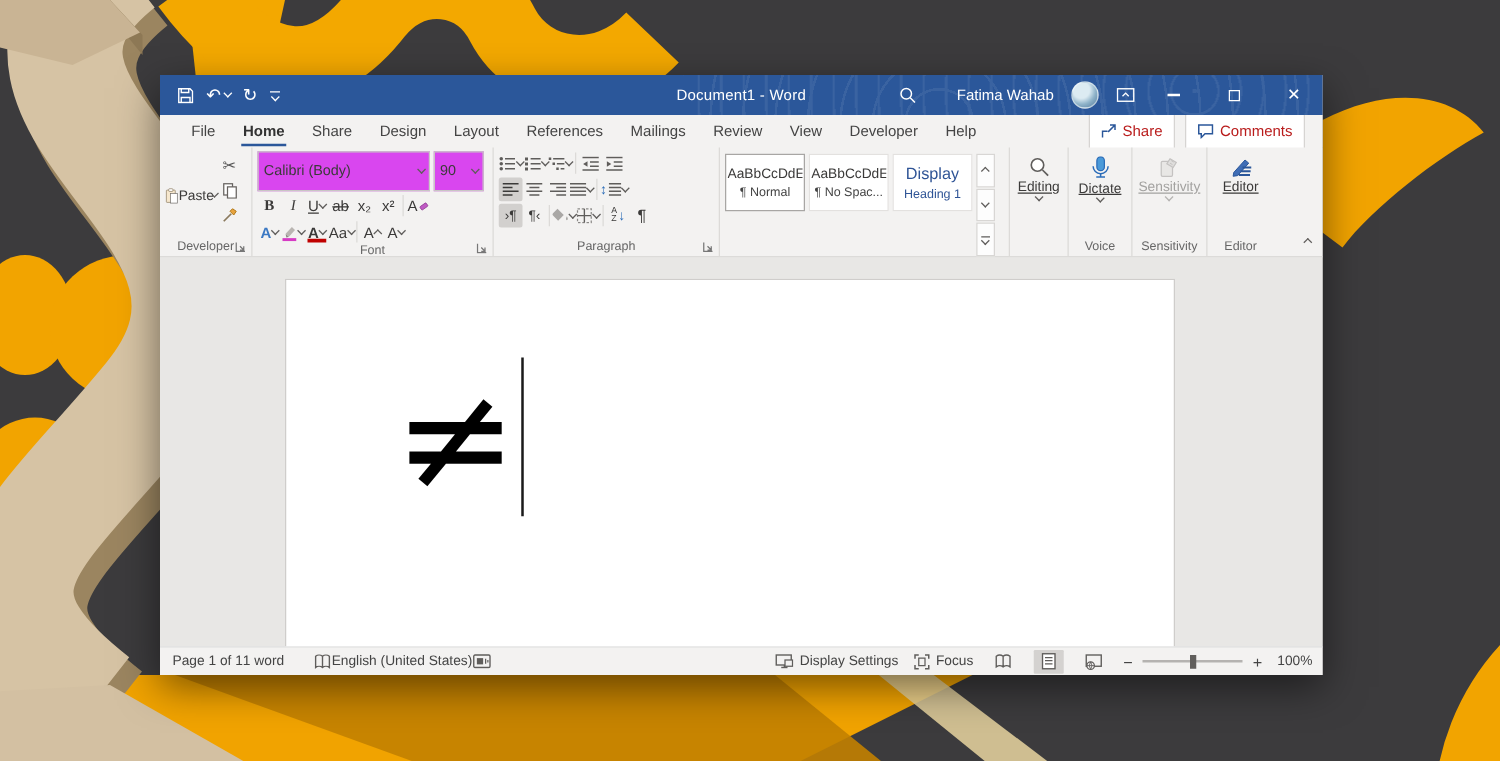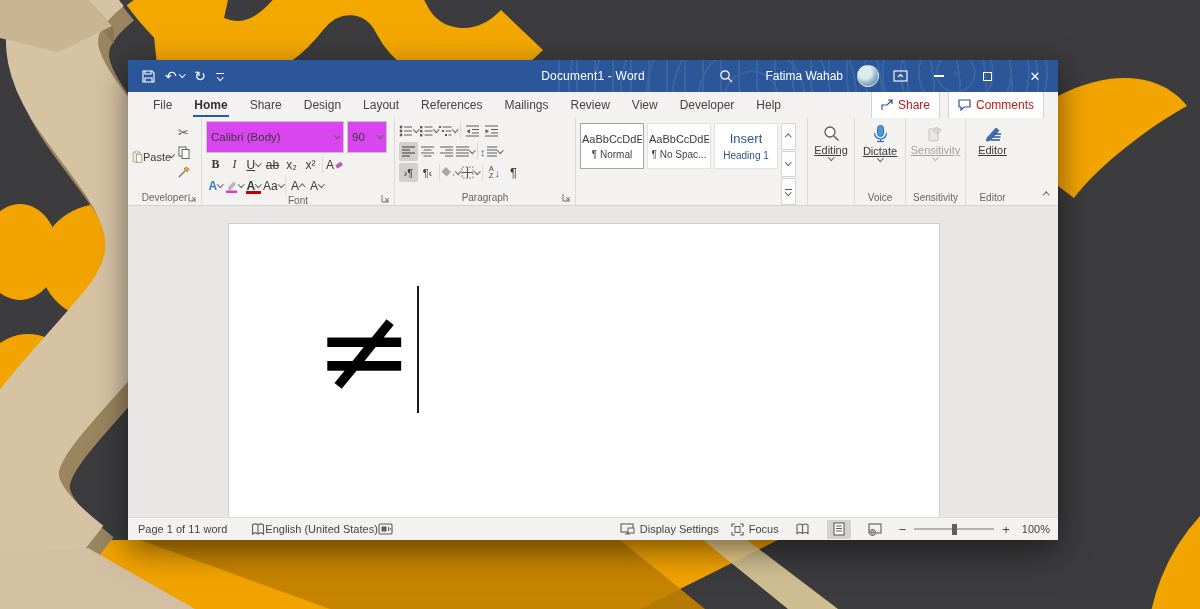--- a/index.html
+++ b/index.html
@@ -450,21 +450,21 @@
         <div class="style-cards">
           <div class="style-card sel">
             <span class="style-prev">AaBbCcDdE</span>
             <span class="style-name">¶ Normal</span>
           </div>
           <div class="style-card">
             <span class="style-prev">AaBbCcDdE</span>
             <span class="style-name">¶ No Spac...</span>
           </div>
           <div class="style-card">
-            <span class="style-prev h1">Insert</span>
+            <span class="style-prev h1">Display</span>
             <span class="style-name h1">Heading 1</span>
           </div>
         </div>
         <div class="scrollcol">
           <div>
               <span class="chv up" style="margin-top:2px"></span>
             </div>
           <div>
               <span class="chv"></span>
             </div>

